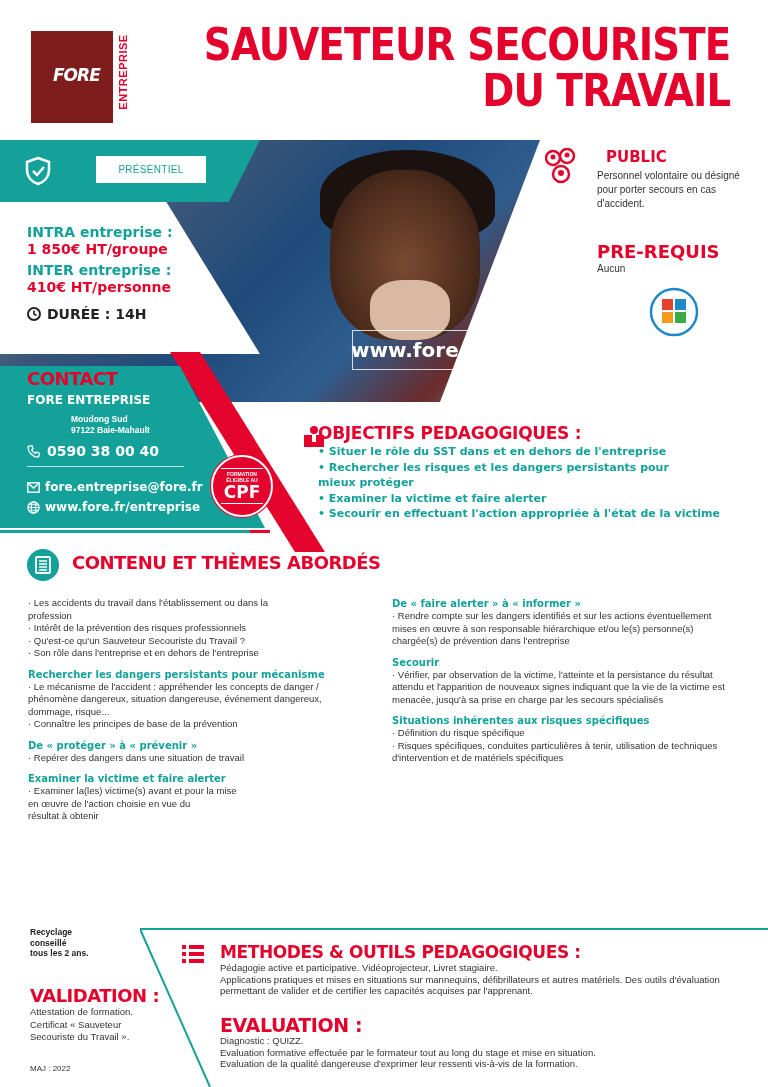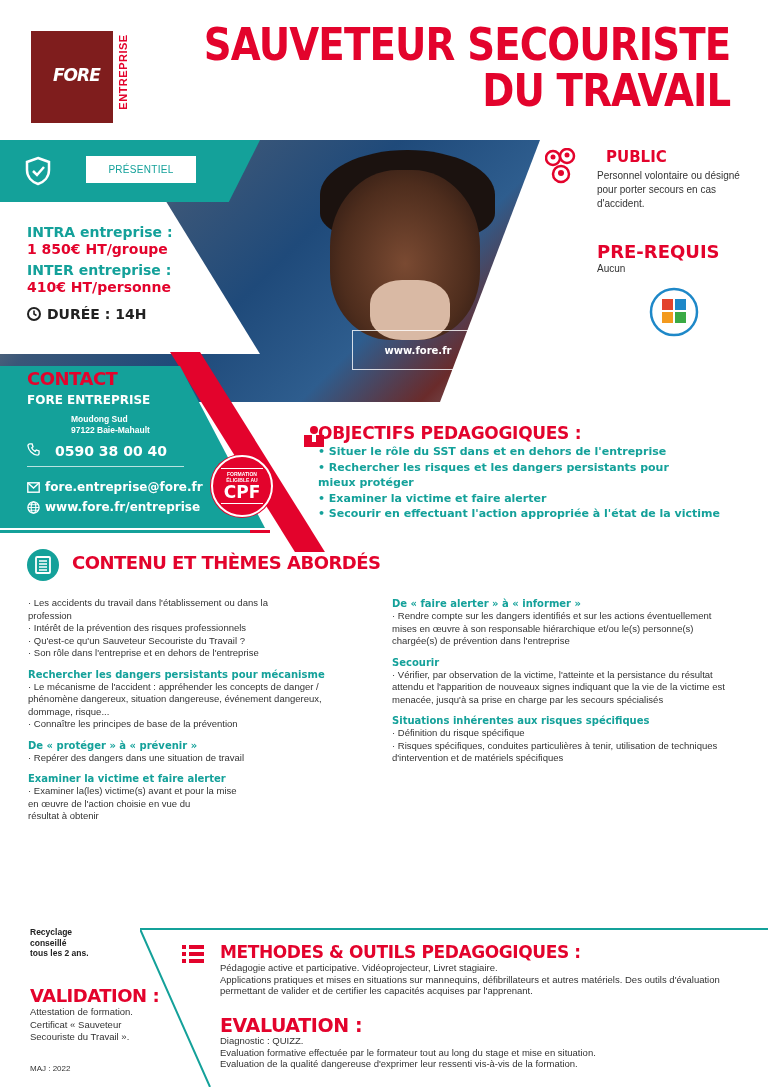--- a/index.html
+++ b/index.html
@@ -17,38 +17,38 @@
 
   
   .hero-photo { left: 0; top: 140px; width: 540px; height: 262px; overflow: hidden; }
   .photo-bg { position: absolute; inset: 0; background: linear-gradient(135deg, #c9b48f 0%, #3a5678 30%, #1f4a7a 50%, #2e5d8e 70%, #6a2b2b 85%, #8a8f99 100%); }
   .photo-face { position: absolute; left: 330px; top: 30px; width: 150px; height: 170px; border-radius: 45% 45% 40% 40%; background: radial-gradient(ellipse at 50% 55%, #7a4a32 0%, #4e2d1d 60%, #231410 100%); }
   .photo-hair { position: absolute; left: 320px; top: 10px; width: 175px; height: 90px; border-radius: 50% 50% 30% 30%; background: #1b120f; }
   .photo-hand { position: absolute; left: 370px; top: 140px; width: 80px; height: 60px; border-radius: 40%; background: #d9b9a4; }
   .photo-mask-right { position: absolute; right: 0; top: 0; width: 0; height: 0; border-top: 262px solid transparent; border-right: 100px solid #fff; }
   .teal-banner { left: 0; top: 140px; width: 260px; height: 62px; background: #14a19a; clip-path: polygon(0 0, 100% 0, 88% 100%, 0 100%); }
   .shield-icon { left: 22px; top: 155px; width: 32px; height: 32px; }
-  .presentiel-badge { left: 86px; top: 156px; width: 110px; height: 27px; background: #fff; color: #14a19a; font-size: 10px; display: flex; align-items: center; justify-content: center; letter-spacing: 0.3px; }
+  .presentiel-badge { left: 96px; top: 156px; width: 110px; height: 27px; background: #fff; color: #14a19a; font-size: 10px; display: flex; align-items: center; justify-content: center; letter-spacing: 0.3px; }
   .white-wedge { left: 0; top: 202px; width: 260px; height: 152px; background: #fff; clip-path: polygon(0 0, 64% 0, 100% 100%, 0 100%); }
   .price-block { left: 27px; top: 224px; font-family: "DejaVu Sans", sans-serif; font-weight: bold; font-size: 14px; line-height: 17px; }
   .price-block .teal { color: #14a19a; }
   .price-block .red { color: #e3032c; }
   .price-block .gap { height: 4px; }
   .duree { left: 27px; top: 306px; font-family: "DejaVu Sans", sans-serif; font-weight: bold; font-size: 14px; color: #222; display: flex; align-items: center; gap: 6px; }
   .clock-icon { width: 14px; height: 14px; }
-  .url-box { left: 352px; top: 330px; width: 132px; height: 40px; border: 1px solid rgba(255,255,255,0.8); color: #fff; font-family: "DejaVu Sans", sans-serif; font-weight: bold; font-size: 10px; display: flex; align-items: center; justify-content: center; }
+  .url-box { left: 352px; top: 330px; width: 132px; height: 40px; border: 1px solid rgba(255,255,255,0.8); color: #fff; font-family: "DejaVu Sans", sans-serif; font-weight: bold; font-size: 20px; display: flex; align-items: center; justify-content: center; }
 
   
   .contact-panel { left: 0; top: 366px; width: 300px; height: 162px; background: #14a19a; clip-path: polygon(0 0, 180px 0, 265px 100%, 0 100%); }
   .red-stripe { left: 170px; top: 352px; width: 30px; height: 200px; background: #e3032c; transform: skewX(32deg); transform-origin: top left; }
   .white-under { left: 210px; top: 402px; width: 558px; height: 130px; background: #fff; }
   .contact-title { left: 27px; top: 368px; color: #e3032c; font-family: "DejaVu Sans", sans-serif; font-weight: bold; font-size: 18px; letter-spacing: -0.5px; }
   .contact-company { left: 27px; top: 393px; color: #fff; font-family: "DejaVu Sans", sans-serif; font-weight: bold; font-size: 12px; }
   .contact-address { left: 27px; top: 414px; color: #fff; font-size: 8.5px; line-height: 11px; font-weight: bold; margin-left: 44px; }
-  .contact-phone { left: 27px; top: 443px; color: #fff; font-family: "DejaVu Sans", sans-serif; font-weight: bold; font-size: 14px; display: flex; align-items: flex-start; gap: 15px; }
+  .contact-phone { left: 27px; top: 443px; color: #fff; font-family: "DejaVu Sans", sans-serif; font-weight: bold; font-size: 14px; display: flex; align-items: center; gap: 7px; }
   .contact-divider { left: 27px; top: 466px; width: 157px; height: 1px; background: rgba(255,255,255,0.7); }
   .contact-email { left: 27px; top: 480px; color: #fff; font-family: "DejaVu Sans", sans-serif; font-weight: bold; font-size: 12px; display: flex; align-items: center; gap: 5px; }
   .contact-web { left: 27px; top: 500px; color: #fff; font-family: "DejaVu Sans", sans-serif; font-weight: bold; font-size: 12px; display: flex; align-items: center; gap: 5px; }
   .cpf-badge { left: 211px; top: 455px; width: 62px; height: 62px; border-radius: 50%; background: #e3032c; border: 2px solid #fff; box-shadow: 0 0 0 1px #e3032c; color: #fff; text-align: center; display: flex; flex-direction: column; align-items: center; justify-content: center; }
   .cpf-badge .small { font-size: 5px; font-weight: bold; line-height: 6px; border-top: 1px solid #fff; padding-top: 2px; width: 42px; }
   .cpf-badge .big { font-family: "DejaVu Sans", sans-serif; font-size: 17px; font-weight: bold; line-height: 18px; border-bottom: 1px solid #fff; width: 42px; padding-bottom: 2px; }
 
   
   .public-icon { left: 545px; top: 148px; width: 32px; height: 38px; }
   .public-title { left: 606px; top: 148px; color: #e3032c; font-family: "DejaVu Sans", sans-serif; font-weight: bold; font-size: 15px; text-align: right; }

